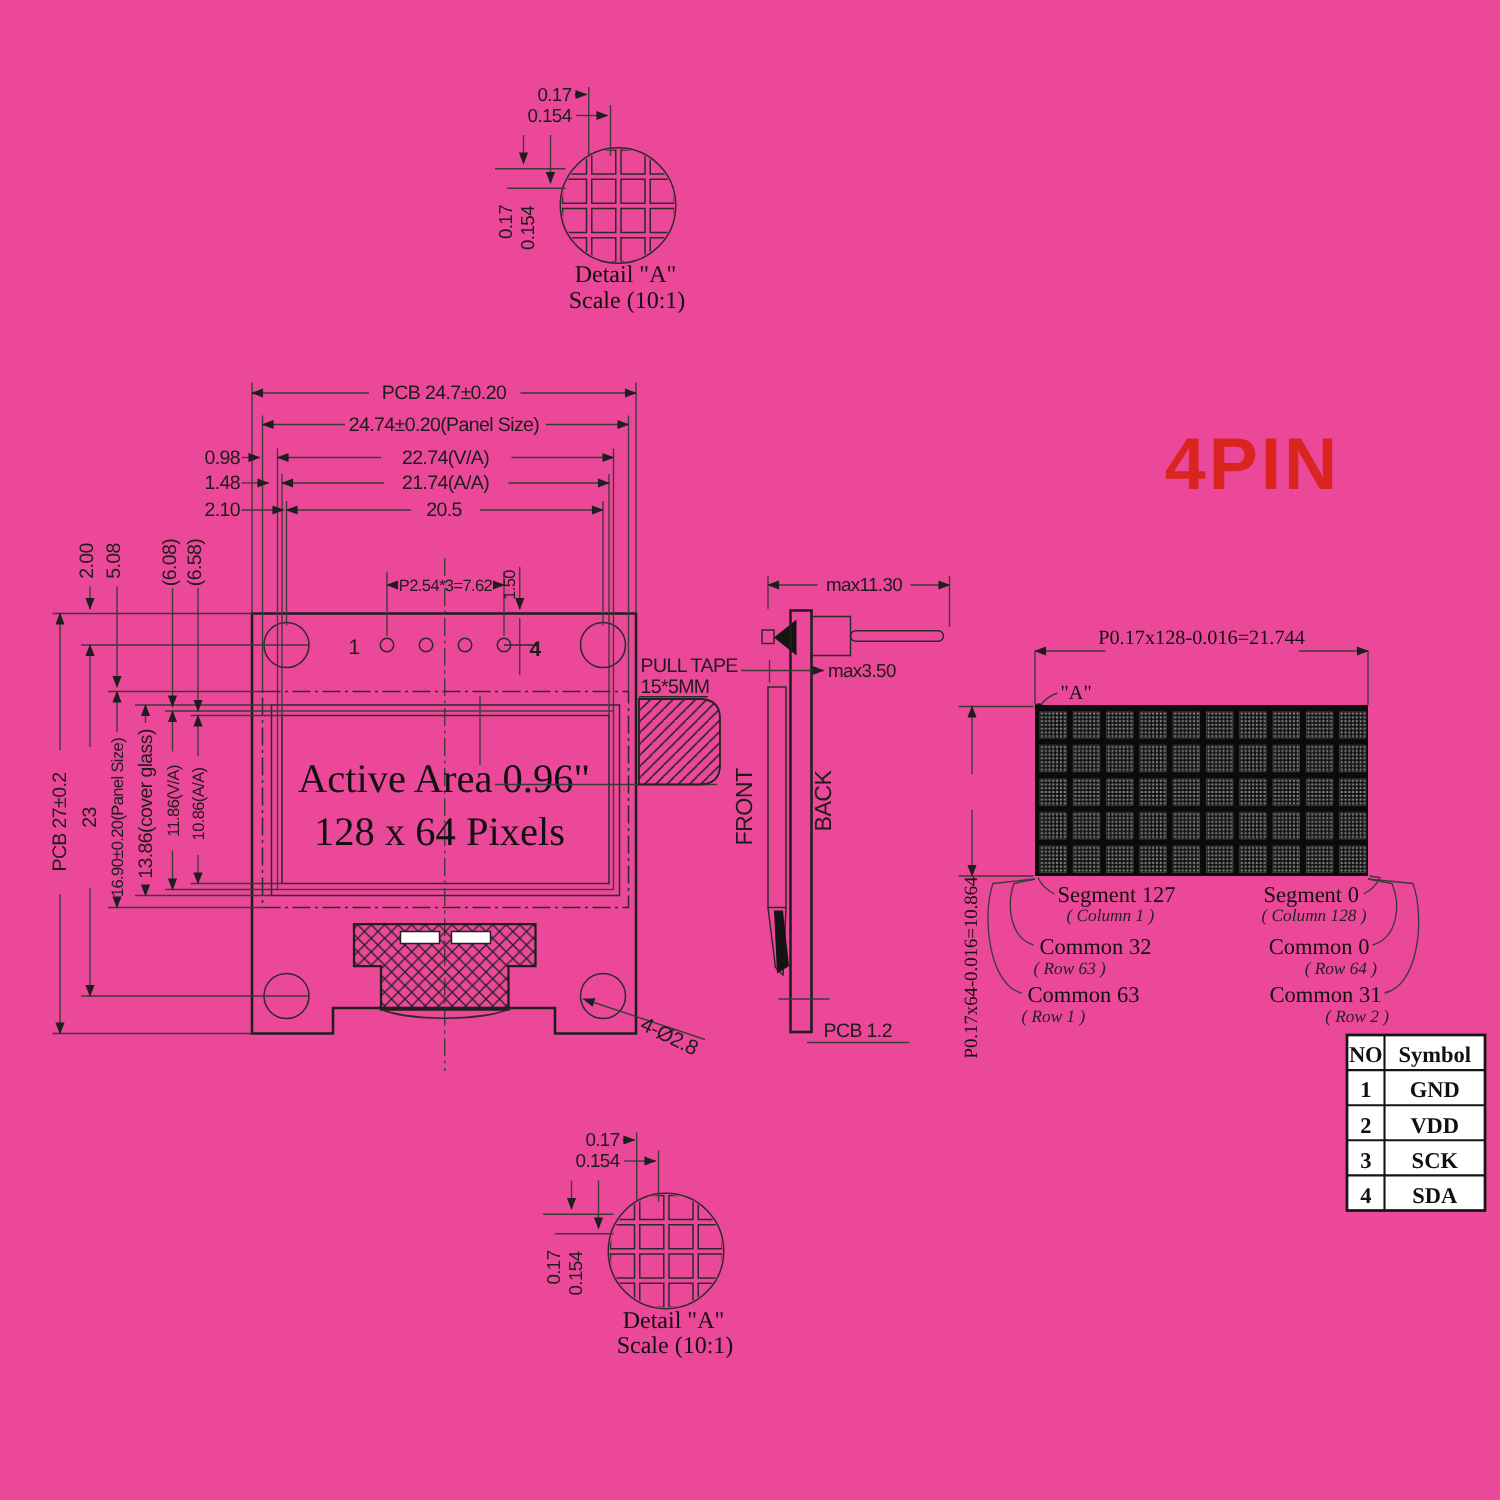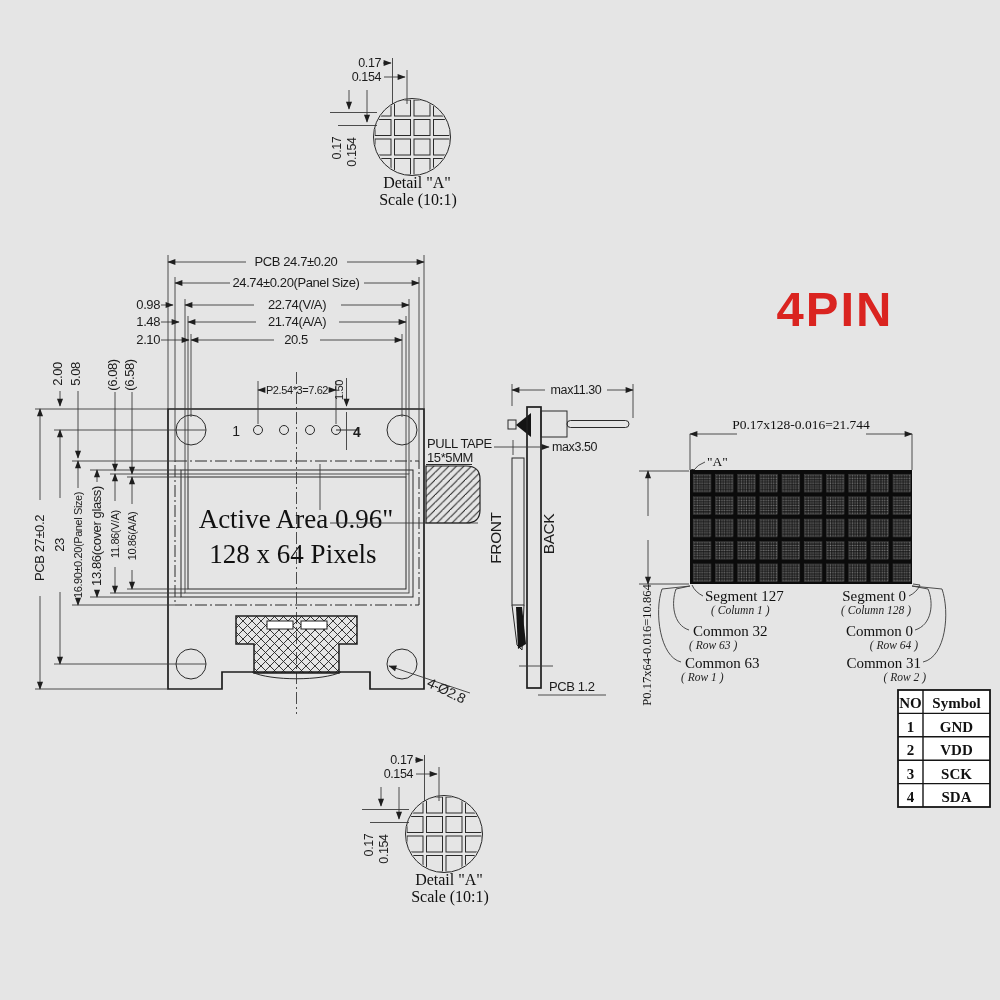--- a/index.html
+++ b/index.html
@@ -1,16 +1,16 @@
 <!DOCTYPE html>
 <html><head>
 <meta charset="utf-8">
 <style>
   html,body{margin:0;padding:0;background:#ffffff;}
-  #canvas{position:relative;width:1000px;height:1000px;background:#e5e5e5;overflow:hidden;}
+  #canvas{position:relative;width:1000px;height:1000px;background:#ec4899;overflow:hidden;}
   svg{position:absolute;left:0;top:0;}
   .ln{stroke:#2a2a2a;stroke-width:1;fill:none;}
   .lnt{stroke:#1e1e1e;stroke-width:1.7;fill:none;}
   .thin{stroke:#3a3a3a;stroke-width:0.9;fill:none;}
   .dd{stroke-dasharray:12 3 2 3;}
   .tt{font-family:"Liberation Sans",sans-serif;font-size:12.5px;fill:#1c1c1c;letter-spacing:-0.4px;}
   .tt11{font-size:11px;}
   .tt13{font-size:13px;}
   .tt14{font-size:14px;}
   .tt15{font-size:15.5px;}

